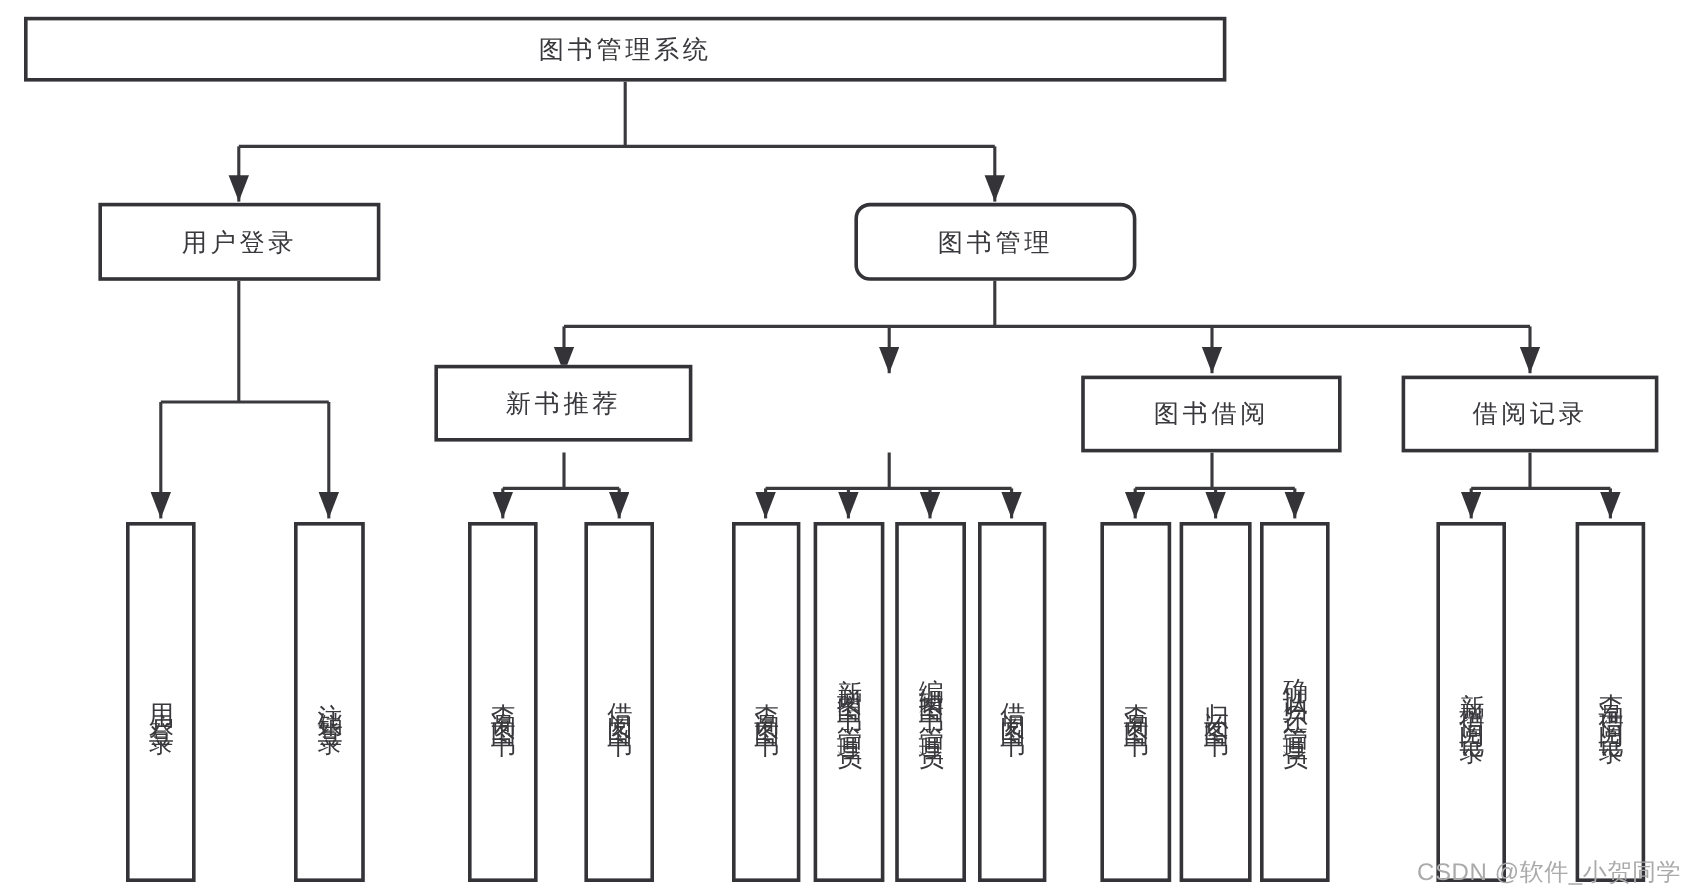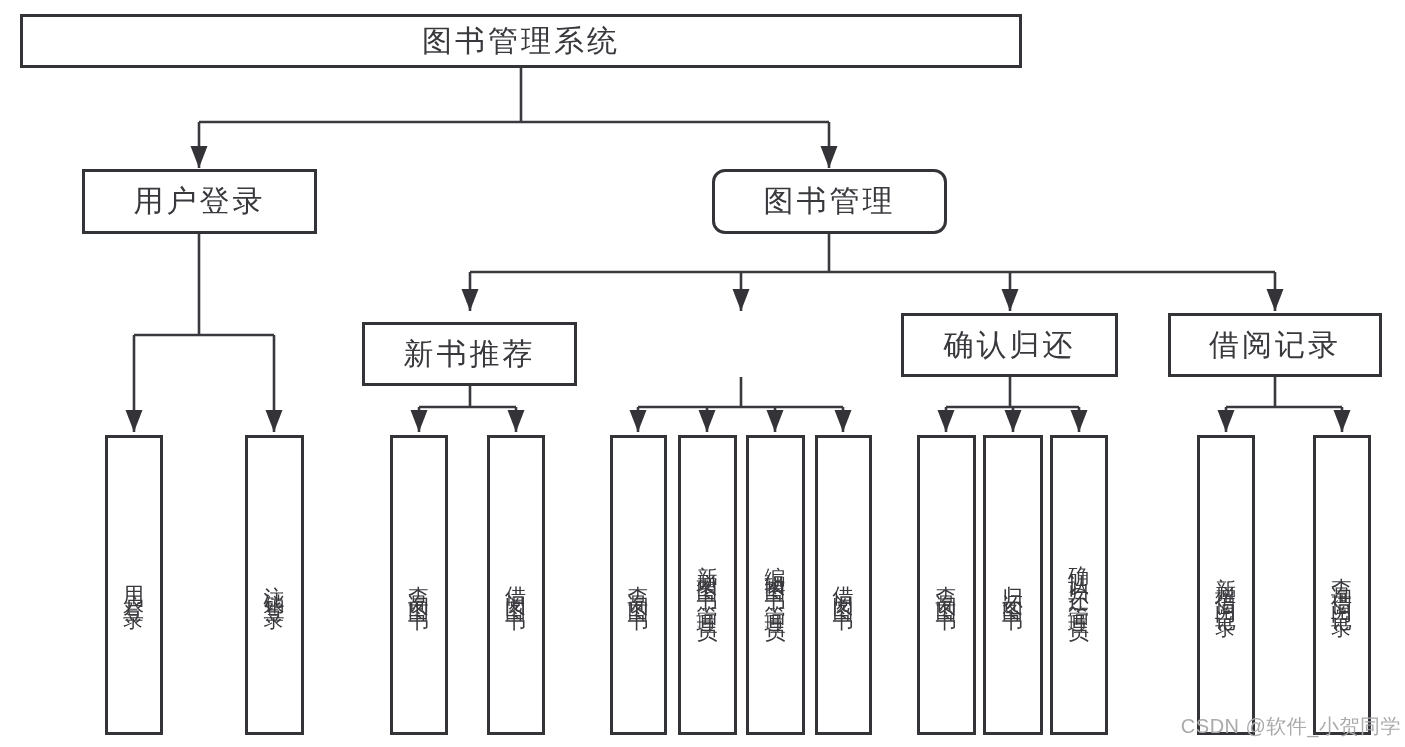--- a/index.html
+++ b/index.html
@@ -28,21 +28,21 @@
     box-sizing: border-box;
     border: 3px solid #333338;
     background: #ffffff;
     display: flex;
     align-items: center;
     justify-content: center;
     color: #38383d;
     z-index: 2;
   }
   .node.h .label {
-    font-size: 30px;
+    font-size: 21px;
     letter-spacing: 3px;
     white-space: nowrap;
   }
   .node.v .label {
     writing-mode: vertical-rl;
     text-orientation: mixed;
     font-size: 21px;
     letter-spacing: 8px;
     line-height: 1.1;
   }
@@ -122,25 +122,25 @@
     <span class="label">图书管理系统</span>
   </div>
 
   <div class="node h" style="left:82px; top:169px; width:235px; height:65px;">
     <span class="label">用户登录</span>
   </div>
   <div class="node h" style="left:712px; top:169px; width:235px; height:65px;border-radius:13px;">
     <span class="label">图书管理</span>
   </div>
 
-  <div class="node h" style="left:362px; top:322px; width:215px; height:64px;">
+  <div class="node h" style="left:362px; top:304px; width:215px; height:64px;">
     <span class="label">新书推荐</span>
   </div>
   <div class="node h" style="left:901px; top:313px; width:217px; height:64px;">
-    <span class="label">确认归还</span>
+    <span class="label">图书借阅</span>
   </div>
   <div class="node h" style="left:1168px; top:313px; width:214px; height:64px;">
     <span class="label">借阅记录</span>
   </div>
 
   <div class="node v" style="left:105px; top:435px; width:58px; height:300px;">
     <span class="label">用户登录</span>
   </div>
   <div class="node v" style="left:245px; top:435px; width:59px; height:300px;">
     <span class="label">注销登录</span>

